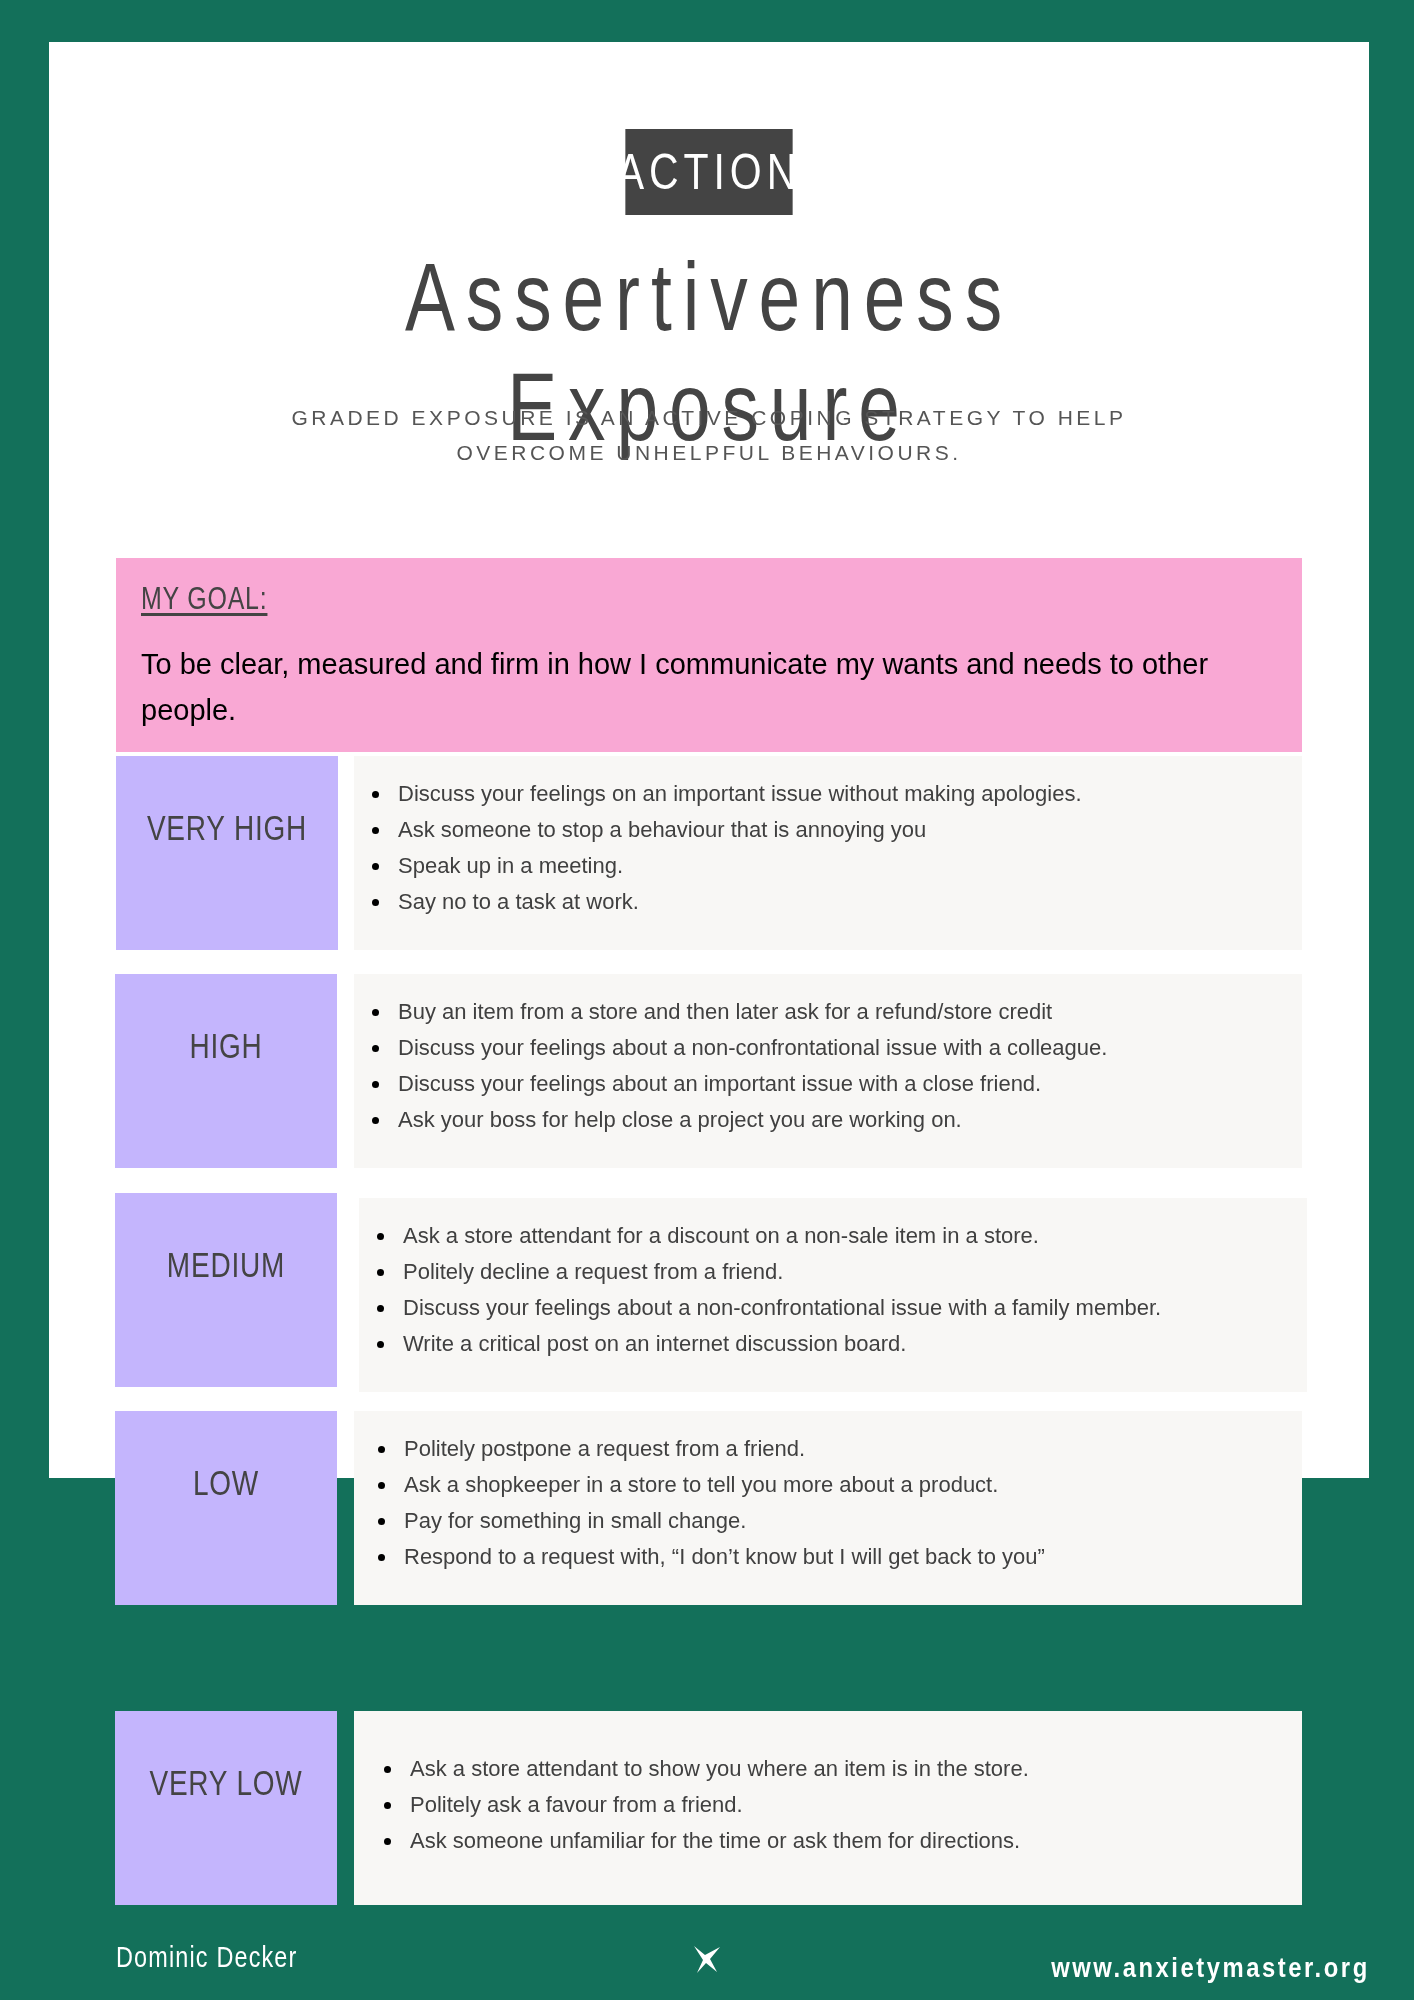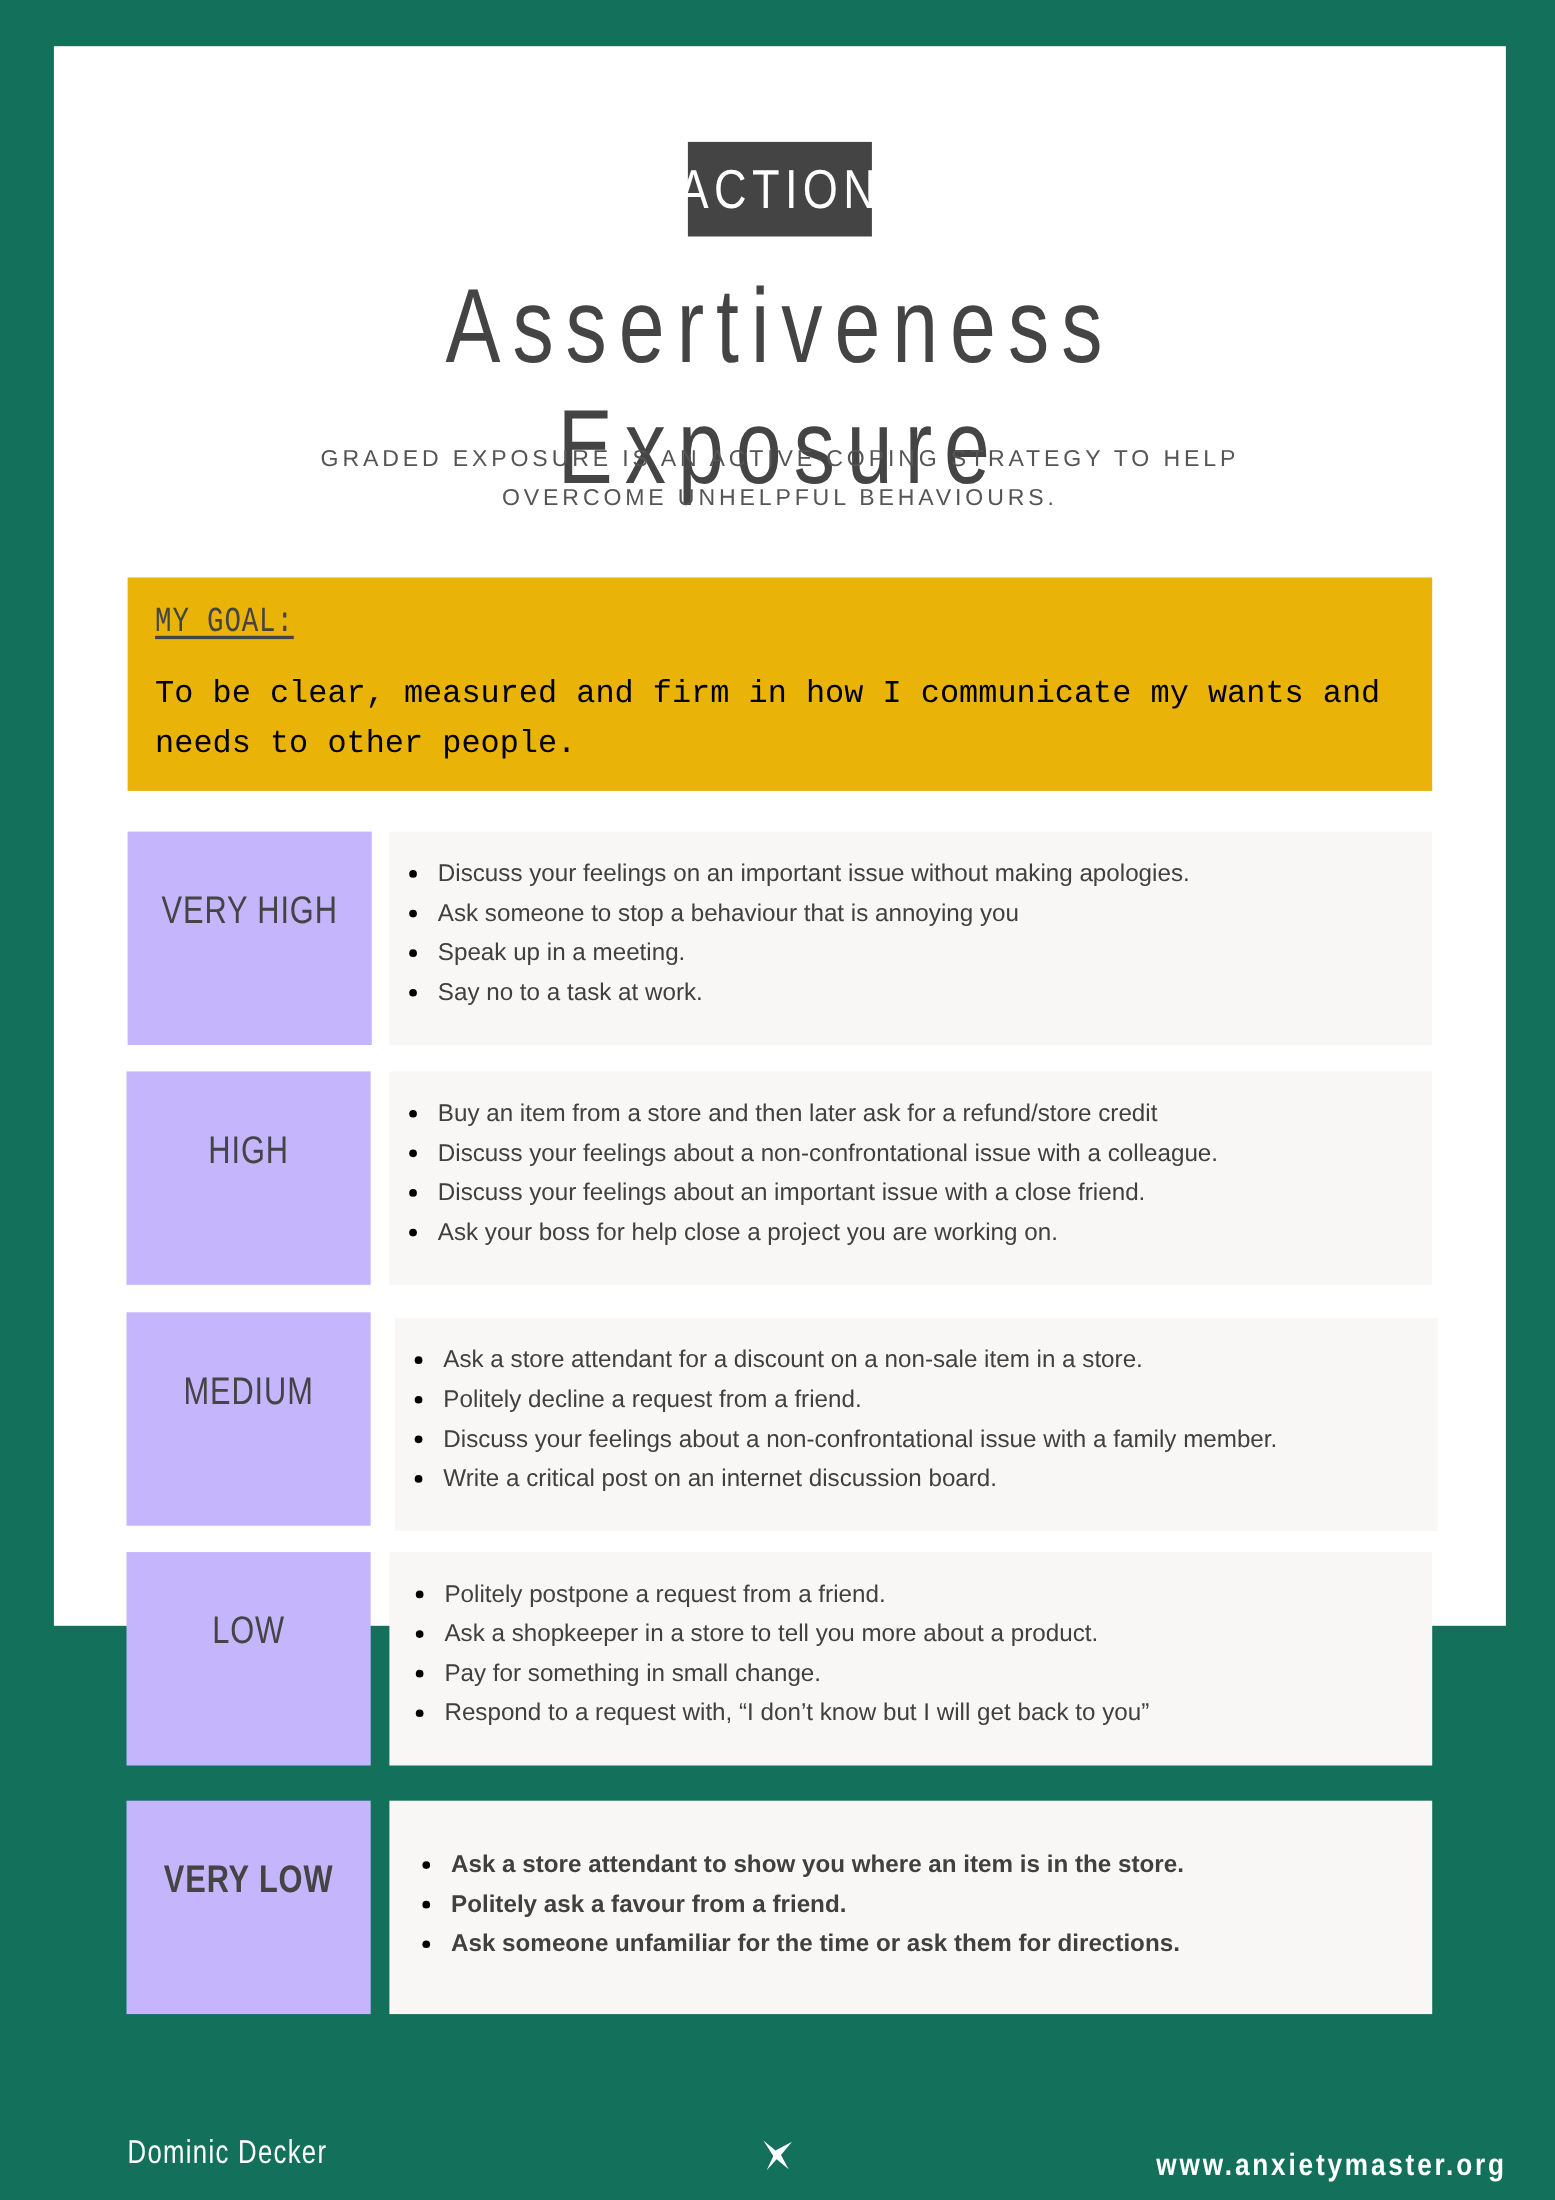--- a/index.html
+++ b/index.html
@@ -42,25 +42,24 @@
       position: absolute;
       left: 0; width: 1320px; top: 358px;
       text-align: center;
       color: #555555;
       font-size: 21px;
       line-height: 35px;
       letter-spacing: 3.5px;
     }
     .goal-box {
       position: absolute;
-      left: 67px; top: 483px;
+      left: 67px; top: 516px;
       width: 1186px; height: 194px;
-      background: #eab308;
+      background: #f9a8d4;
       padding: 22px 25px;
-      font-family: Liberation Mono, monospace;
     }
     .goal-label {
       display: inline-block;
       color: #444444;
       font-size: 32px;
       text-decoration: underline;
       text-underline-offset: 4px;
       transform: scaleX(0.78);
       transform-origin: left;
       letter-spacing: 1px;
@@ -206,21 +205,21 @@
     <div class="level-list" style="left:305px;">
       <ul style="padding-left:20px;">
         <li>Politely postpone a request from a friend.</li>
         <li>Ask a shopkeeper in a store to tell you more about a product.</li>
         <li>Pay for something in small change.</li>
         <li>Respond to a request with, “I don’t know but I will get back to you”</li>
       </ul>
     </div>
   </div>
 
-  <div class="level-row" style="top:1595px;font-weight:bold;">
+  <div class="level-row" style="top:1669px;">
     <div class="level-label">
       <span>VERY LOW</span>
     </div>
     <div class="level-list" style="left:305px; padding-top:40px;">
       <ul style="padding-left:26px;">
         <li>Ask a store attendant to show you where an item is in the store.</li>
         <li>Politely ask a favour from a friend.</li>
         <li>Ask someone unfamiliar for the time or ask them for directions.</li>
       </ul>
     </div>

